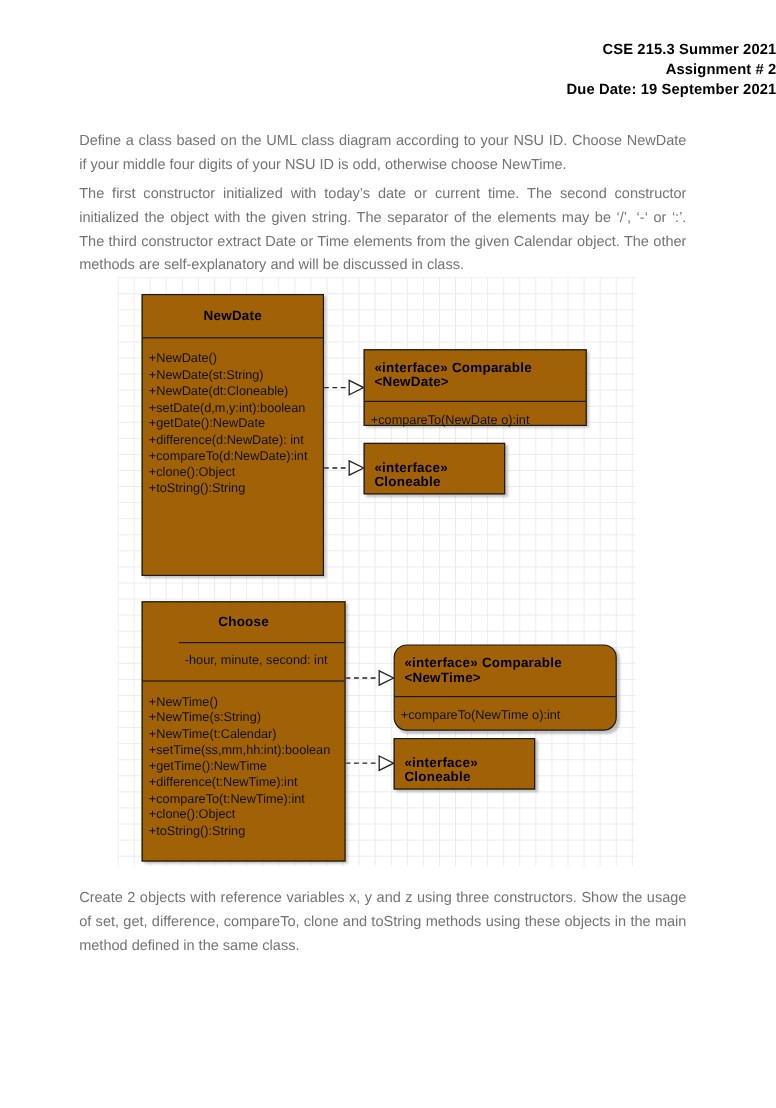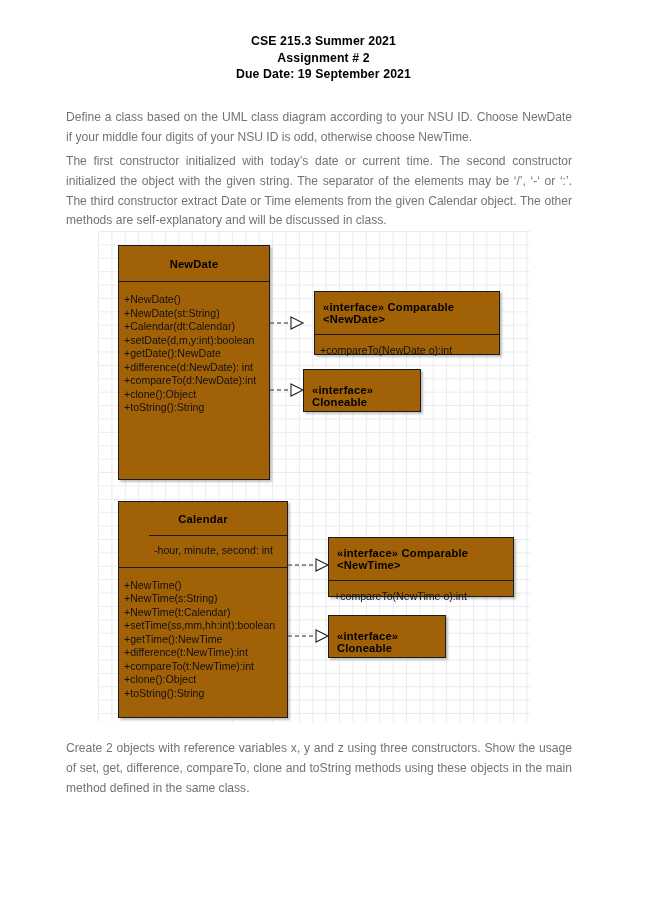--- a/index.html
+++ b/index.html
@@ -22,20 +22,21 @@
     left: 0;
     top: 33px;
     width: 647px;
     text-align: center;
   }
   .doc-heading .hline {
     font-size: 12.3px;
     font-weight: bold;
     line-height: 16.6px;
     letter-spacing: 0.1px;
+    text-align: right;
   }
 
   
   .para {
     position: absolute;
     left: 66px;
     width: 506px;
     font-size: 12.1px;
     line-height: 19.8px;
     text-align: justify;
@@ -107,30 +108,30 @@
   .box-newtime .uml-title { padding: 11px 0 10px 0; }
   .box-newtime .sec-attr  { padding: 8px 0 9px 5px; margin-left: 30px; }
   .box-newtime .sec-ops   { padding: 11px 0 10px 5px; }
 
   
   .box-iface { }
   .box-iface .uml-title { padding: 9px 8px 9px 8px; text-align: left; }
   .box-iface .sec-ops { padding: 9px 0 10px 5px; }
 
   .box-cmp-date {
-    left: 216px; top: 60px;
+    left: 205px; top: 60px;
     width: 186px; height: 64px;
   }
   .box-clone-date {
     left: 205px; top: 138px;
     width: 118px; height: 43px;
   }
   .box-cmp-time {
     left: 230px; top: 306px;
-    width: 186px; height: 60px;
+    width: 186px; height: 72px; border-radius: 11px;
   }
   .box-clone-time {
     left: 230px; top: 384px;
     width: 118px; height: 43px;
   }
   .box-clone-date .uml-title,
   .box-clone-time .uml-title { padding: 14px 8px 13px 8px; }
 
   
   .conn-layer {
@@ -170,21 +171,21 @@
 
     <line x1="190" y1="405" x2="218" y2="405" stroke="#222" stroke-width="1.1" stroke-dasharray="4,3"></line>
     <polygon points="218,399 230,405 218,411" fill="#ffffff" stroke="#222" stroke-width="1.1"></polygon>
   </svg>
 
   <div class="uml-box box-newdate">
     <div class="uml-title">NewDate</div>
     <div class="uml-sep sec-ops">
       <div class="uml-line">+NewDate()</div>
       <div class="uml-line">+NewDate(st:String)</div>
-      <div class="uml-line">+Calendar(dt:Calendar)</div>
+      <div class="uml-line">+NewDate(dt:Cloneable)</div>
       <div class="uml-line">+setDate(d,m,y:int):boolean</div>
       <div class="uml-line">+getDate():NewDate</div>
       <div class="uml-line">+difference(d:NewDate): int</div>
       <div class="uml-line">+compareTo(d:NewDate):int</div>
       <div class="uml-line">+clone():Object</div>
       <div class="uml-line">+toString():String</div>
     </div>
   </div>
 
   <div class="uml-box box-iface box-cmp-date">
@@ -192,21 +193,21 @@
     <div class="uml-sep sec-ops">
       <div class="uml-line">+compareTo(NewDate o):int</div>
     </div>
   </div>
 
   <div class="uml-box box-iface box-clone-date">
     <div class="uml-title">«interface» Cloneable</div>
   </div>
 
   <div class="uml-box box-newtime">
-    <div class="uml-title">Calendar</div>
+    <div class="uml-title">Choose</div>
     <div class="uml-sep sec-attr">
       <div class="uml-line">-hour, minute, second: int</div>
     </div>
     <div class="uml-sep sec-ops">
       <div class="uml-line">+NewTime()</div>
       <div class="uml-line">+NewTime(s:String)</div>
       <div class="uml-line">+NewTime(t:Calendar)</div>
       <div class="uml-line">+setTime(ss,mm,hh:int):boolean</div>
       <div class="uml-line">+getTime():NewTime</div>
       <div class="uml-line">+difference(t:NewTime):int</div>

